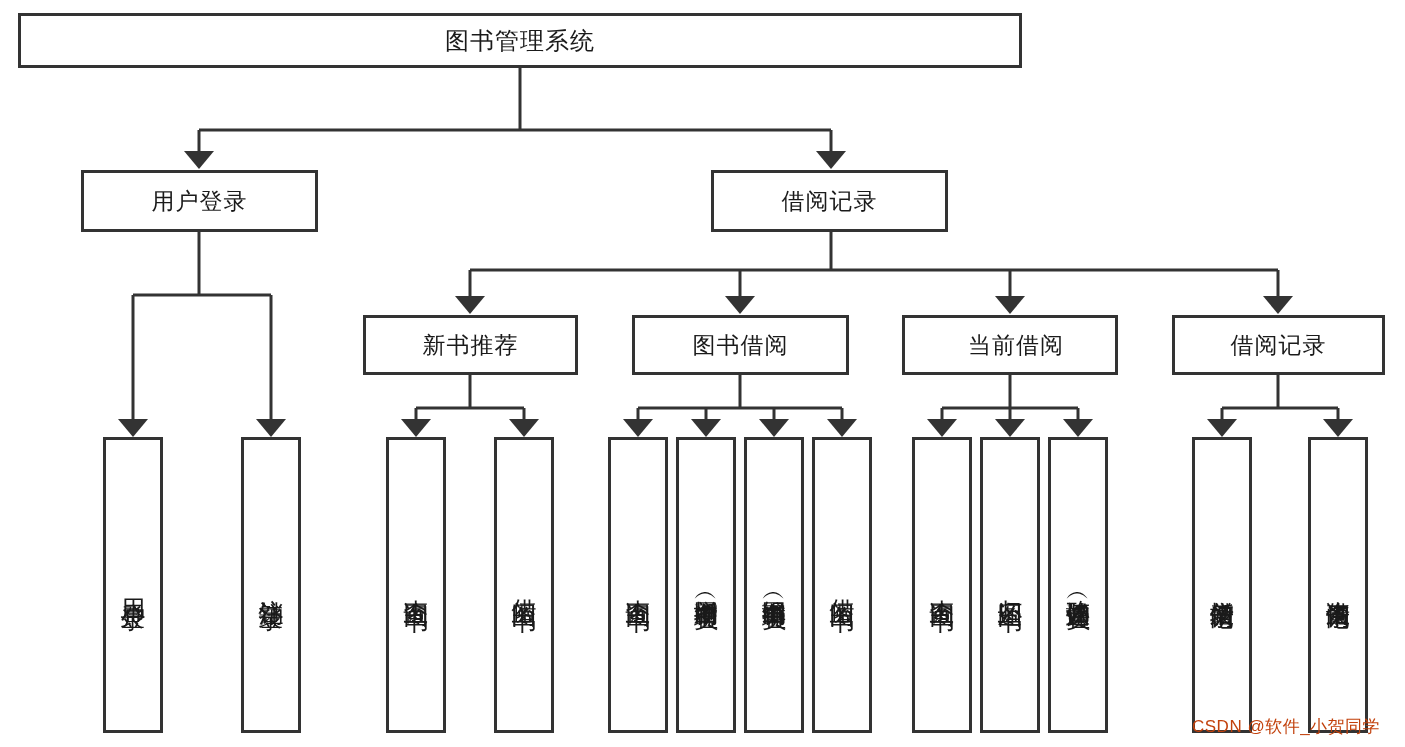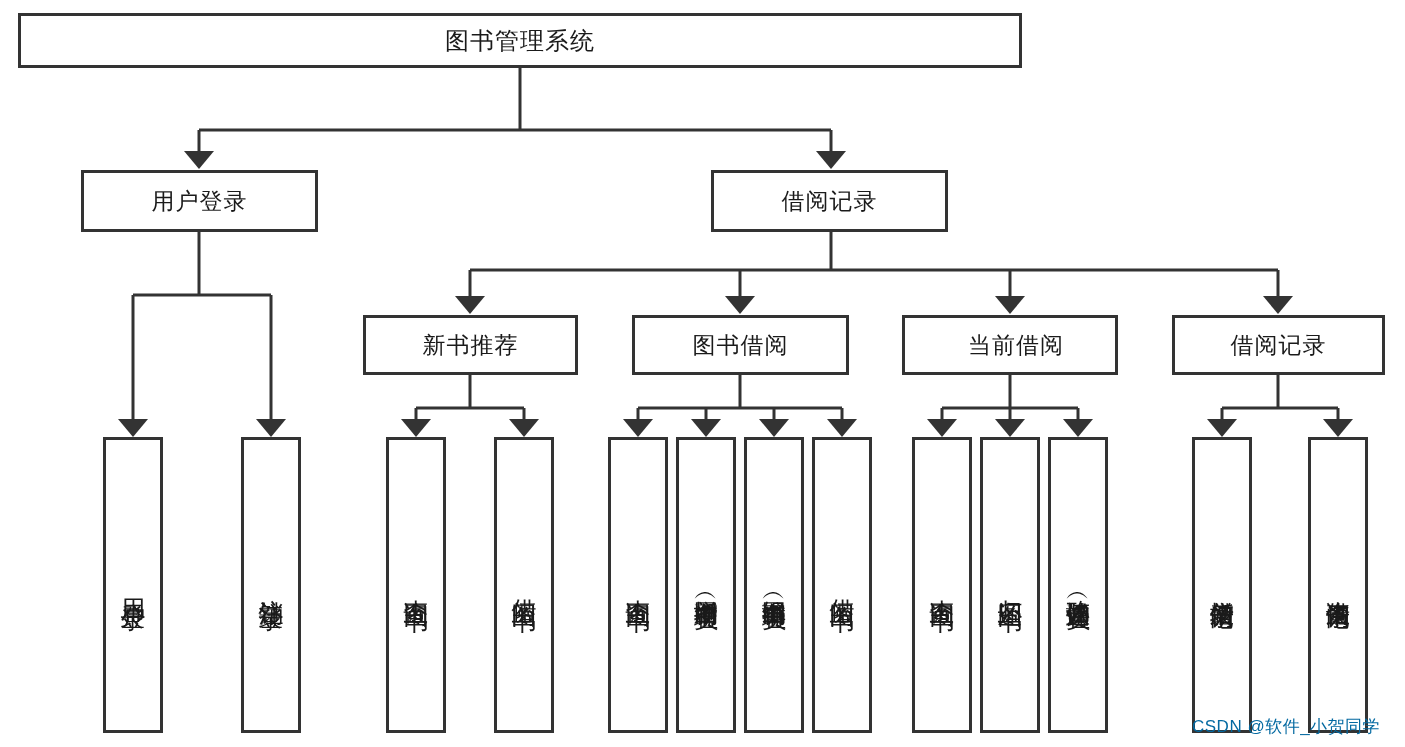--- a/index.html
+++ b/index.html
@@ -63,21 +63,21 @@
     position: absolute;
     left: 0;
     top: 0;
     width: 1405px;
     height: 747px;
     pointer-events: none;
   }
   .watermark {
     position: absolute;
     font-size: 17px;
-    color: #0369a1;
+    color: #c2410c;
     white-space: nowrap;
     letter-spacing: 0.5px;
   }
 </style>
 </head>
 <body>
 
 <div id="canvas">
 
   <svg class="connectors" viewBox="0 0 1405 747" xmlns="http://www.w3.org/2000/svg">

